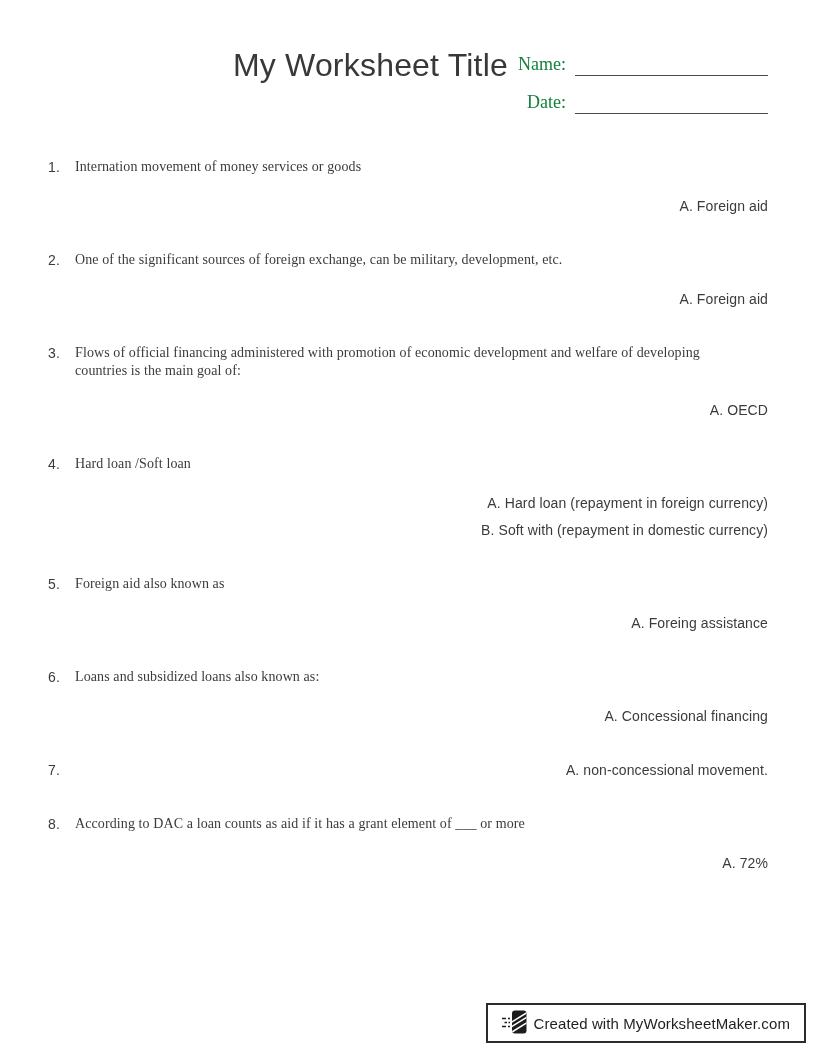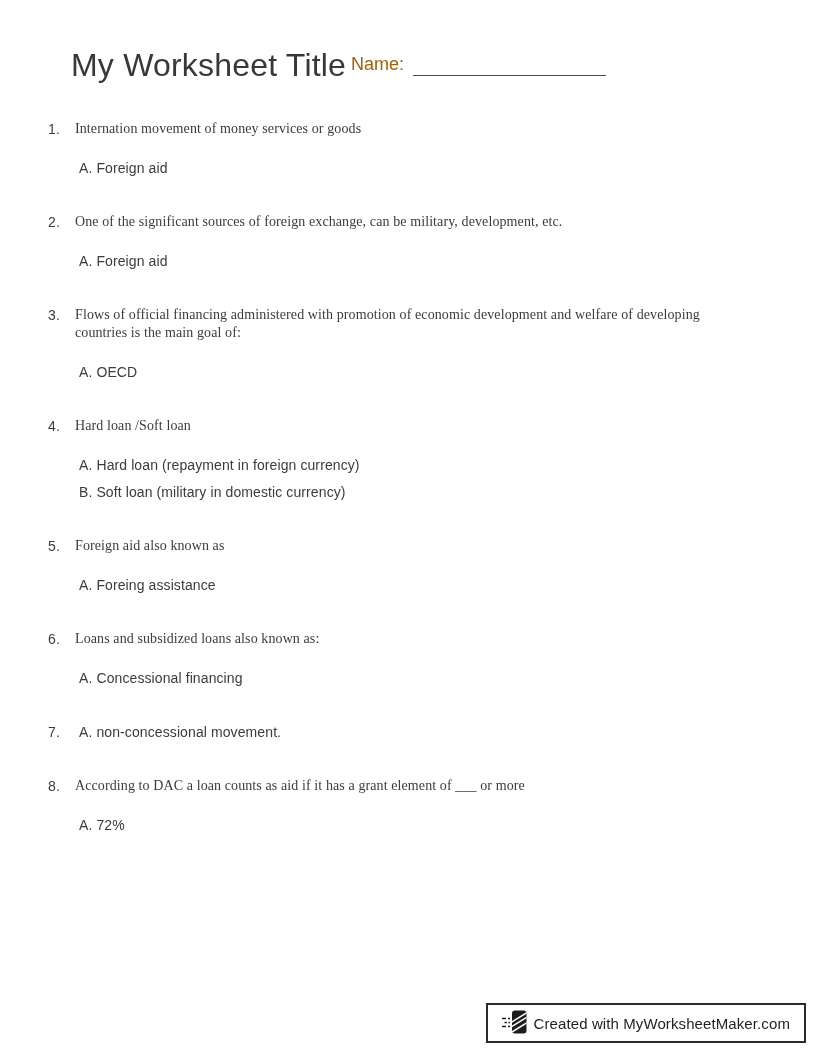--- a/index.html
+++ b/index.html
@@ -15,21 +15,21 @@
     position: relative;
     width: 816px;
     height: 1056px;
     background: #ffffff;
     overflow: hidden;
     box-sizing: border-box;
   }
   
   .header {
     display: flex;
-    justify-content: flex-start;
+    justify-content: flex-end;
     align-items: flex-start;
     padding: 46px 48px 0 71px;
   }
   .worksheet-title {
     font-size: 32px;
     font-weight: 400;
     line-height: 38px;
     color: #383838;
     letter-spacing: 0.2px;
     margin: 0;
@@ -44,23 +44,24 @@
     align-items: flex-end;
     height: 28px;
     margin-bottom: 10px;
   }
   .field-label {
     flex: none;
     width: 58px;
     text-align: right;
     font-size: 18px;
     line-height: 24px;
-    color: #a16207;
+    color: #15803d;
     margin-right: 9px;
     white-space: nowrap;
+    font-family: Liberation Serif, serif;
   }
   .field-line {
     flex: 1;
     height: 26px;
     border-bottom: 1px solid #4a4a4a;
   }
   
   .questions {
     margin: 34px 48px 0 48px;
     padding: 0;
@@ -80,20 +81,21 @@
   .q-body { flex: 1; }
   .q-text {
     line-height: 18px;
     max-width: 668px;
     margin: 0 0 21px 0;
     font-family: Liberation Serif, serif;
   }
   .answer {
     line-height: 19px;
     margin: 0 0 8px 4px;
+    text-align: right;
   }
   .answer:last-child { margin-bottom: 0; }
   
   .badge {
     position: absolute;
     right: 10px;
     bottom: 13px;
     height: 40px;
     box-sizing: border-box;
     display: flex;
@@ -115,20 +117,24 @@
 <div class="page">
 
   <div class="header">
     <h1 class="worksheet-title">My Worksheet Title</h1>
 
     <div class="fields">
       <div class="field-row">
         <span class="field-label">Name:</span>
         <span class="field-line"></span>
       </div>
+      <div class="field-row">
+        <span class="field-label">Date:</span>
+        <span class="field-line"></span>
+      </div>
     </div>
   </div>
 
   <ol class="questions">
     <li class="question">
       <span class="q-num">1.</span>
       <div class="q-body">
         <p class="q-text">Internation movement of money services or goods</p>
         <div class="answers">
             <p class="answer">A. Foreign aid</p>
@@ -155,21 +161,21 @@
           </div>
       </div>
     </li>
 
     <li class="question">
       <span class="q-num">4.</span>
       <div class="q-body">
         <p class="q-text">Hard loan /Soft loan</p>
         <div class="answers">
             <p class="answer">A. Hard loan (repayment in foreign currency)</p>
-            <p class="answer">B. Soft loan (military in domestic currency)</p>
+            <p class="answer">B. Soft with (repayment in domestic currency)</p>
           </div>
       </div>
     </li>
 
     <li class="question">
       <span class="q-num">5.</span>
       <div class="q-body">
         <p class="q-text">Foreign aid also known as</p>
         <div class="answers">
             <p class="answer">A. Foreing assistance</p>

